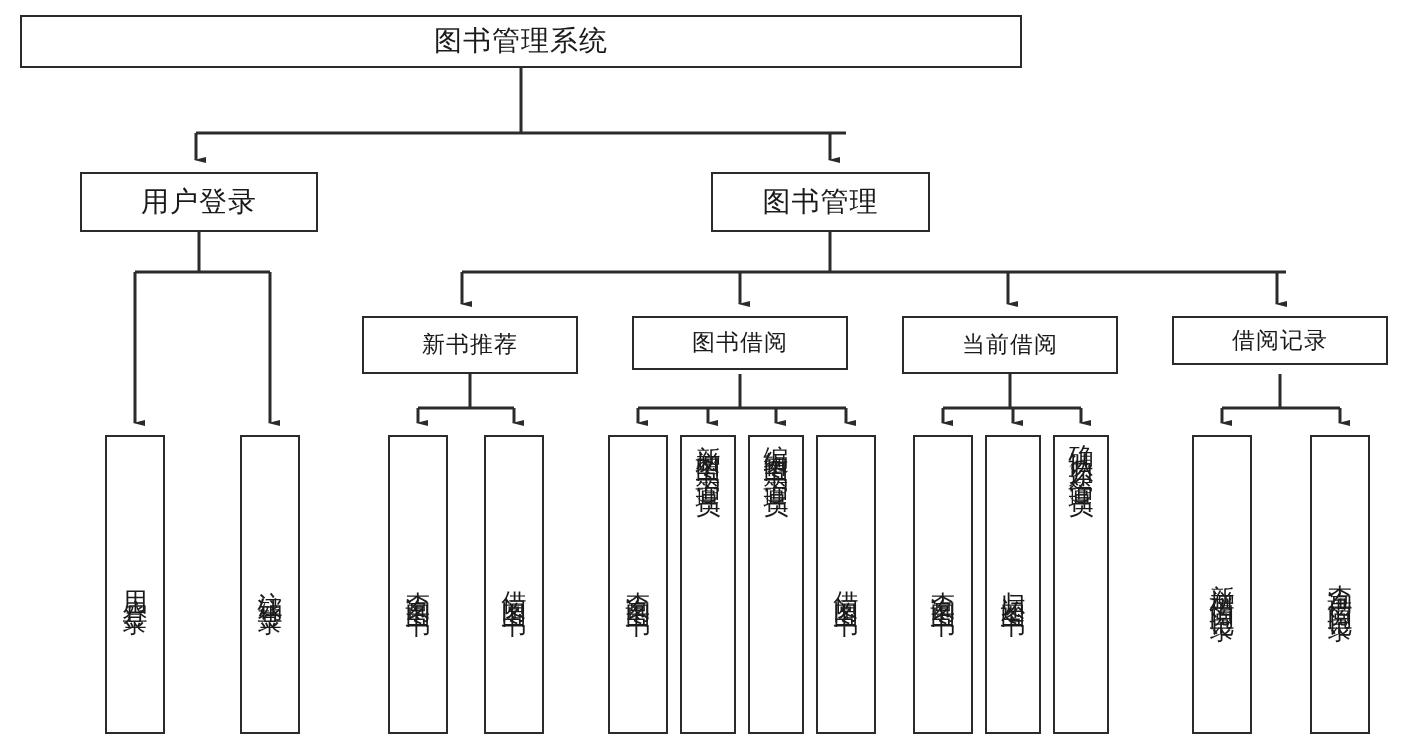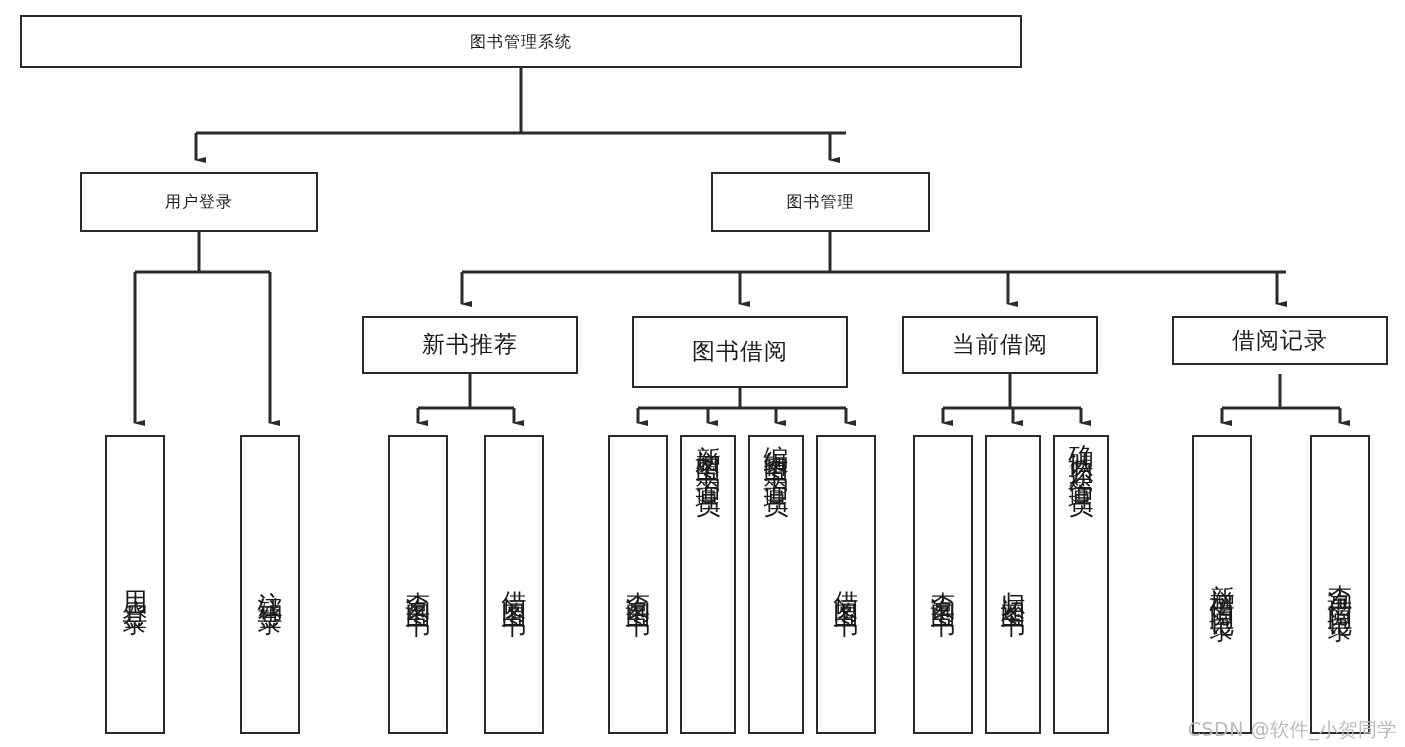--- a/index.html
+++ b/index.html
@@ -27,21 +27,21 @@
     position: absolute;
     box-sizing: border-box;
     border: 2.5px solid #2b2b2b;
     background: #ffffff;
     display: flex;
     align-items: center;
     justify-content: center;
     color: #1a1a1a;
   }
   .node.h {
-    font-size: 16px;
+    font-size: 28px;
     letter-spacing: 1px;
     line-height: 1.1;
   }
   .node.lvl3 {
     font-size: 23px;
     font-family: Liberation Serif, serif;
   }
   .node.leaf {
     align-items: flex-start;
     justify-content: center;
@@ -142,24 +142,24 @@
   <div class="node h" style="left:80px; top:172px; width:238px; height:60px;">
     <span>用户登录</span>
   </div>
   <div class="node h" style="left:711px; top:172px; width:219px; height:60px;">
     <span>图书管理</span>
   </div>
 
   <div class="node h lvl3" style="left:362px; top:316px; width:216px; height:58px;">
     <span>新书推荐</span>
   </div>
-  <div class="node h lvl3" style="left:632px; top:316px; width:216px; height:72px;">
+  <div class="node h lvl3" style="left:632px; top:316px; width:216px; height:54px;">
     <span>图书借阅</span>
   </div>
-  <div class="node h lvl3" style="left:902px; top:316px; width:196px; height:58px;">
+  <div class="node h lvl3" style="left:902px; top:316px; width:216px; height:58px;">
     <span>当前借阅</span>
   </div>
   <div class="node h lvl3" style="left:1172px; top:316px; width:216px; height:49px;">
     <span>借阅记录</span>
   </div>
 
   <div id="leaf-layer">
       <div class="node leaf" style="left: 105px; top: 435px; width: 60px; height: 299px;">
         <div class="leafwrap">
           <span class="vtext">用户登录</span>
@@ -220,14 +220,13 @@
           <span class="vtext">新增借阅记录</span>
         </div>
       </div>
       <div class="node leaf" style="left: 1310px; top: 435px; width: 60px; height: 299px;">
         <div class="leafwrap">
           <span class="vtext">查询借阅记录</span>
         </div>
       </div>
     </div>
 
-  <div class="watermark">CSDN @软件_小贺同学</div>
 </div>
 
 </body></html>

